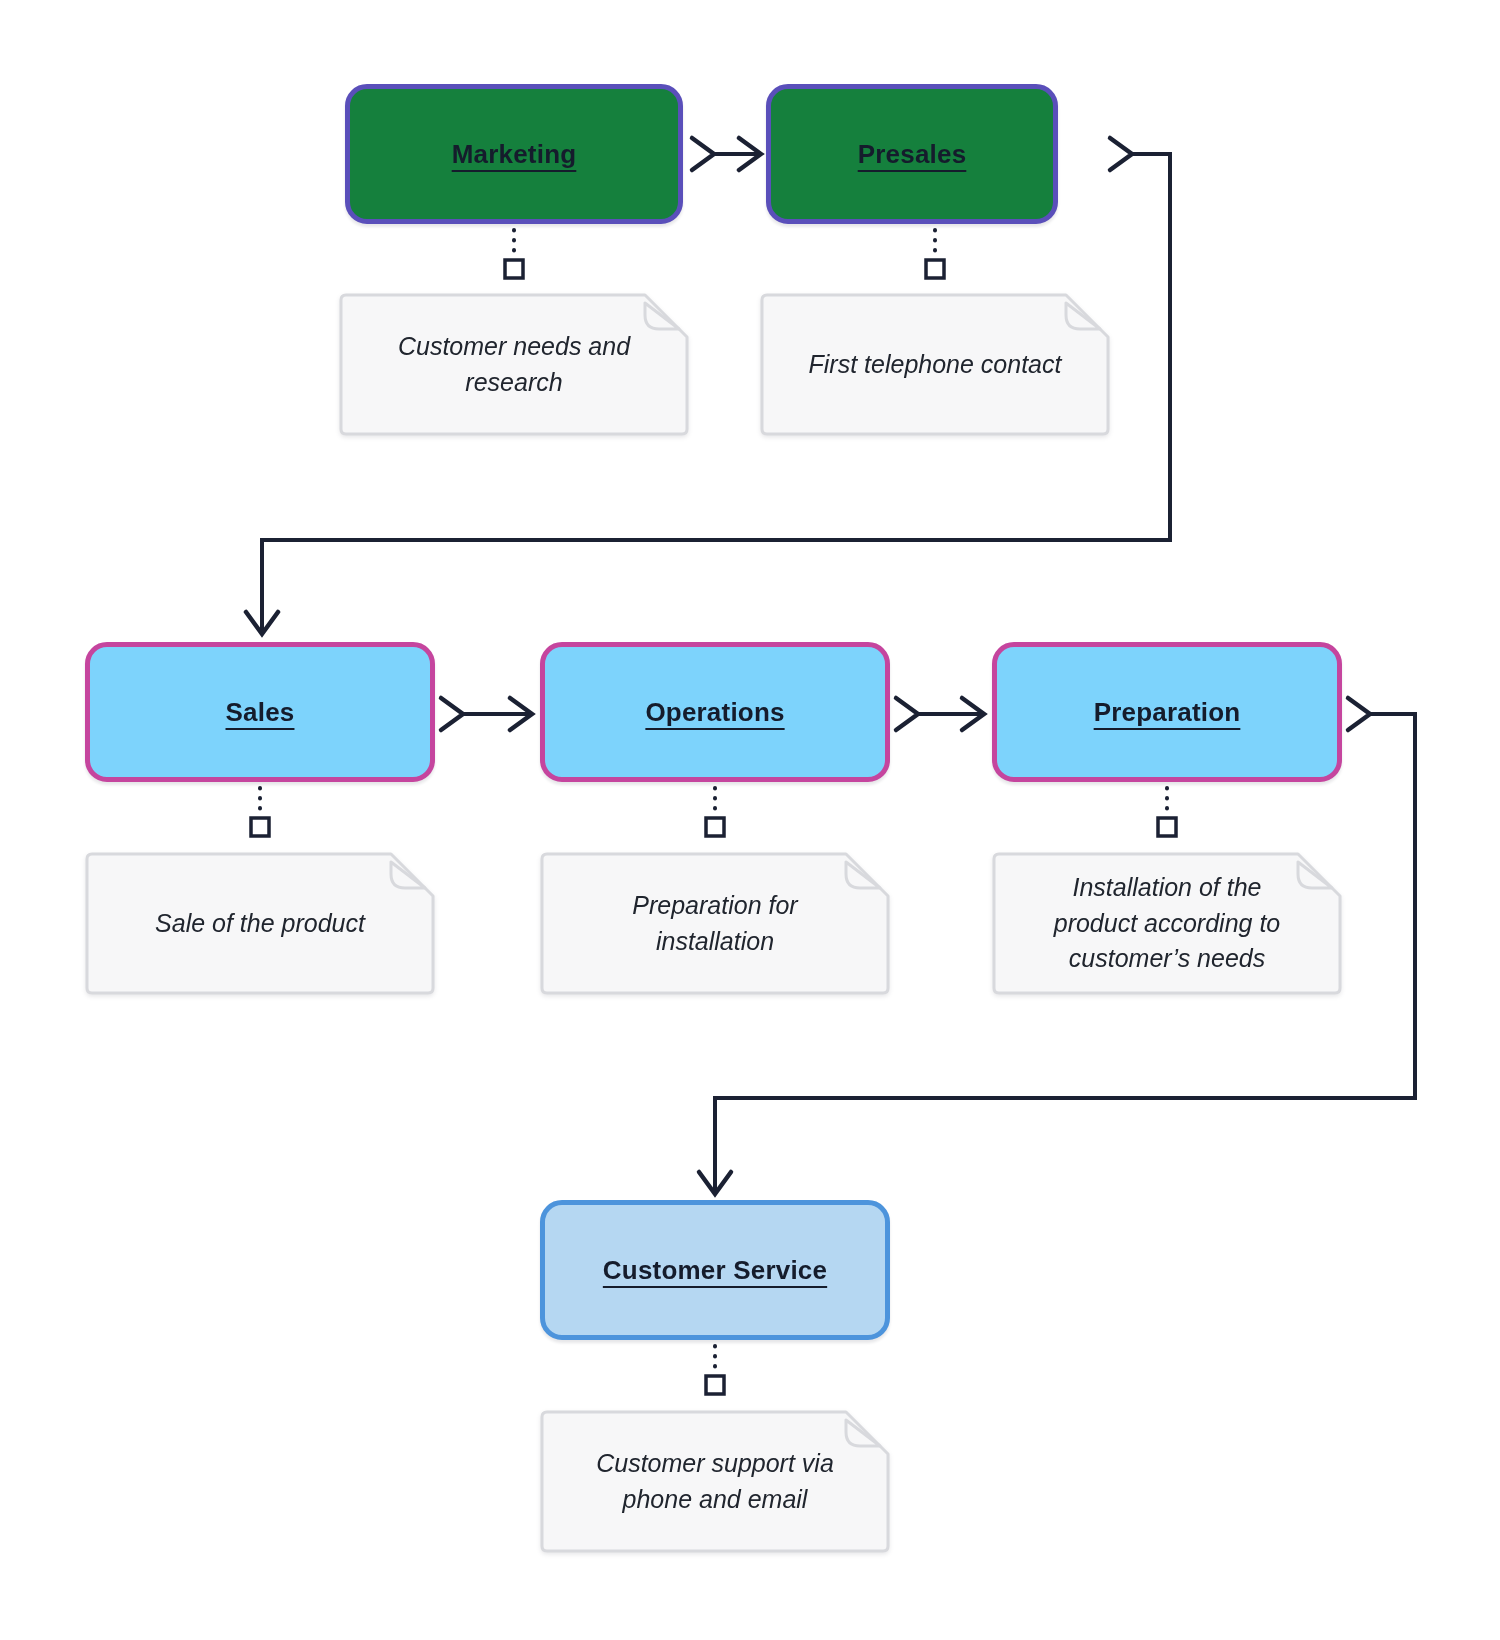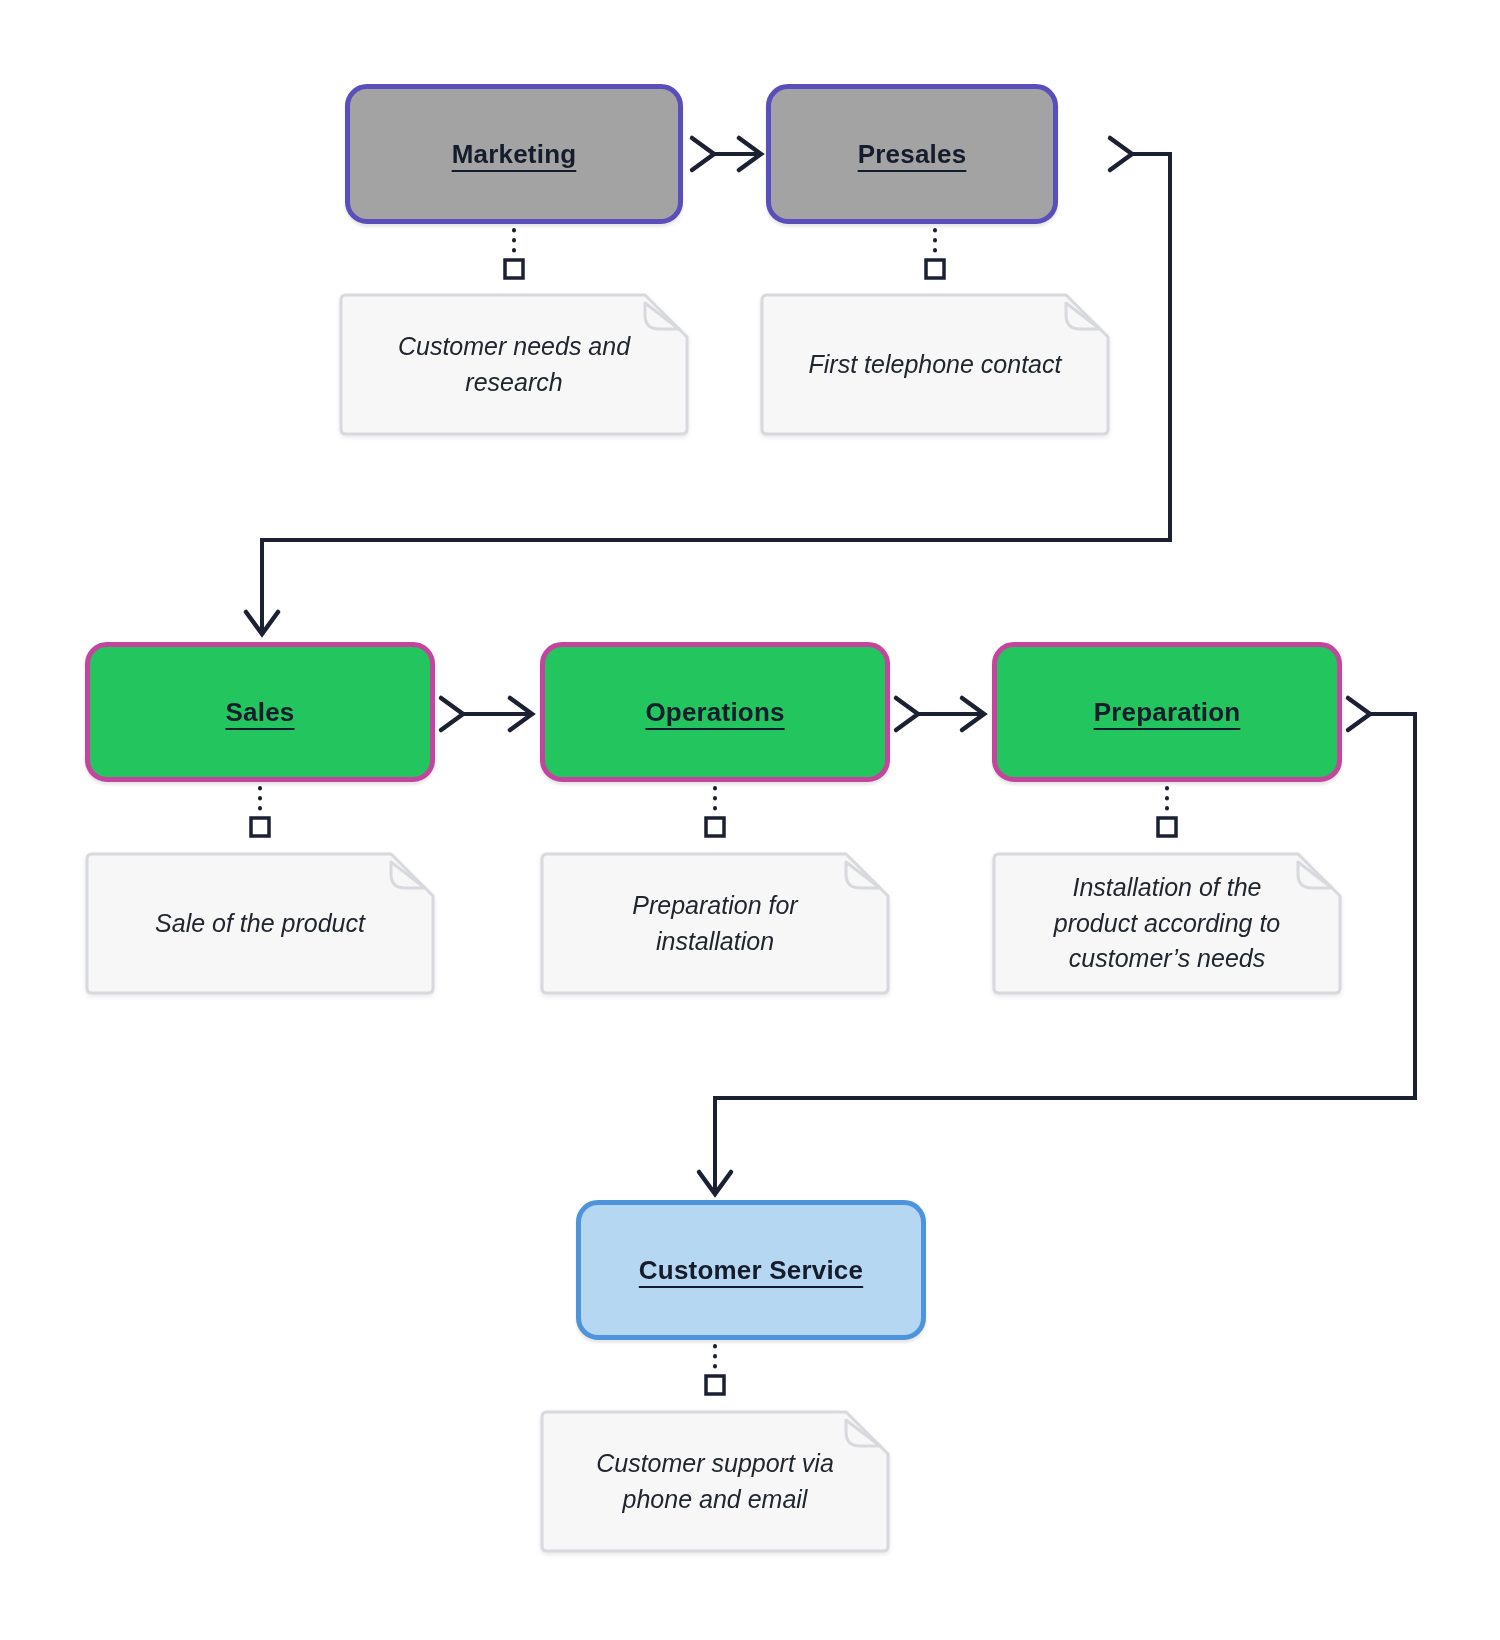--- a/index.html
+++ b/index.html
@@ -14,23 +14,23 @@
   .ln{fill:none;stroke:#1b2133;stroke-width:4px;stroke-linejoin:miter;}
   .vh{fill:none;stroke:#1b2133;stroke-width:4.5px;stroke-linecap:round;stroke-linejoin:miter;}
   .dot{fill:none;stroke:#1b2133;stroke-width:4px;stroke-linecap:round;stroke-dasharray:0.5 9.5;}
   .sq{fill:#ffffff;stroke:#1b2133;stroke-width:3.5px;}
   .node{
     position:absolute;height:140px;box-sizing:border-box;
     border:5px solid;border-radius:22px;
     display:flex;align-items:center;justify-content:center;
     box-shadow:0 3px 3px rgba(20,20,40,0.10);
   }
-  .node--purple{background:#a3a3a3;border-color:#5a4fba;}
-  .node--pink{background:#22c55e;border-color:#c5459e;}
-  .node--blue{background:#b5d7f2;border-color:#4d94dc;margin-left:36px;}
+  .node--purple{background:#15803d;border-color:#5a4fba;}
+  .node--pink{background:#7dd3fc;border-color:#c5459e;}
+  .node--blue{background:#b5d7f2;border-color:#4d94dc;}
   .nlabel{
     font-size:26px;font-weight:600;color:#151c2c;
     text-decoration:underline;text-decoration-thickness:2px;text-underline-offset:7px;
     letter-spacing:0.2px;
   }
   .note{
     position:absolute;width:350px;height:143px;
     display:flex;align-items:center;justify-content:center;text-align:center;
   }
   .note svg.paper{position:absolute;left:0;top:0;width:350px;height:143px;

